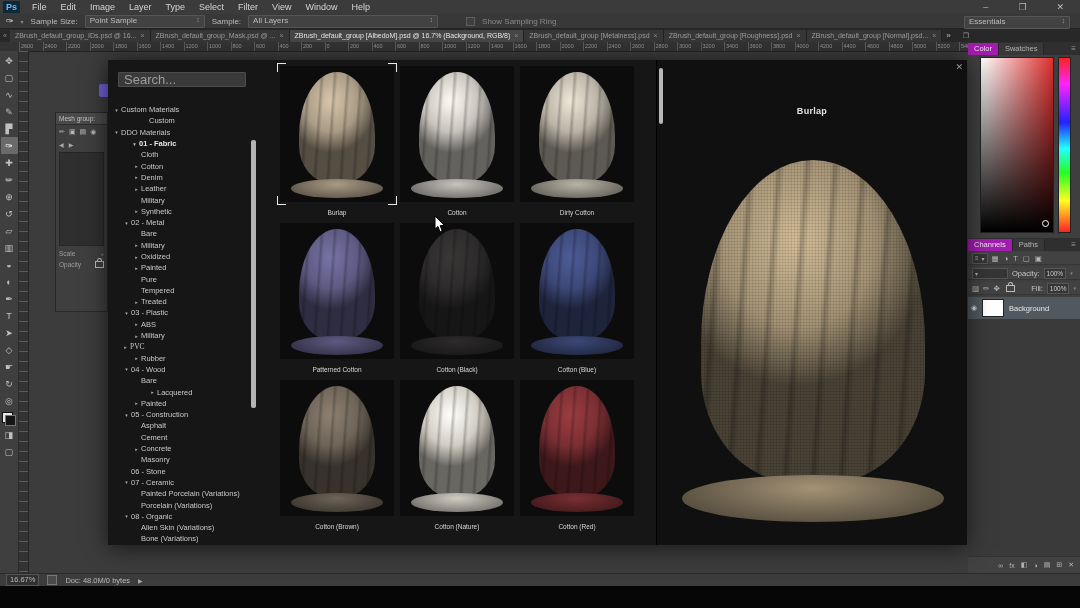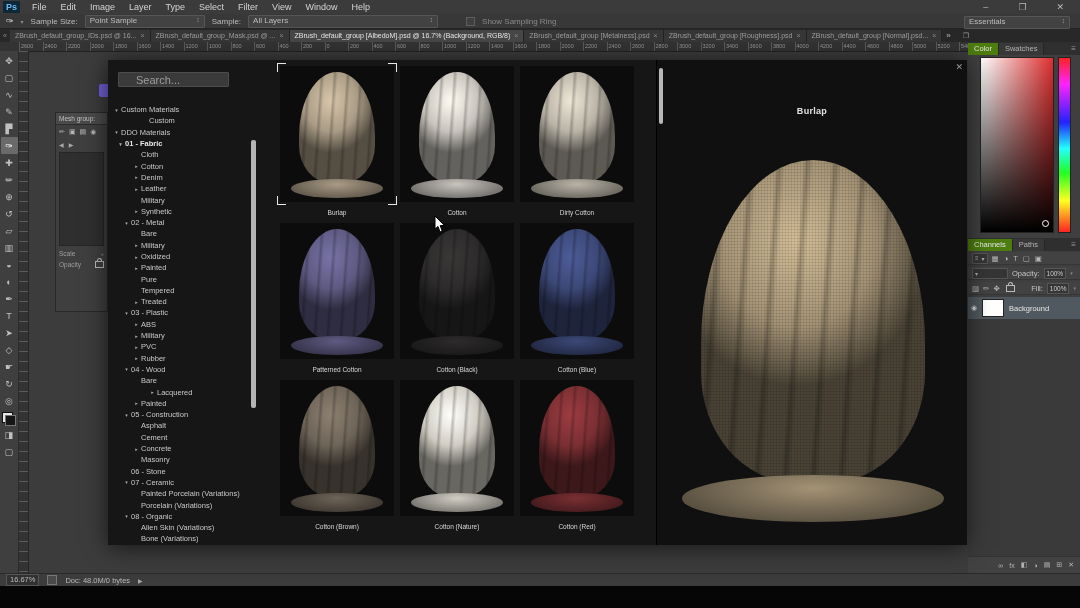--- a/index.html
+++ b/index.html
@@ -49,21 +49,21 @@
   .ddo-head{background:#4a4a4a;padding:2px 3px;border-bottom:1px solid #2d2d2d;white-space:nowrap;overflow:hidden;}
   .ddo-icons{display:flex;gap:4px;padding:3px 3px;color:#b5b5b5;font-size:7px;}
   .ddo-nav{display:flex;gap:5px;padding:2px 3px;color:#a8a8a8;font-size:6px;}
   .ddo-view{margin:2px 3px;height:92px;background:#2f2f2f;border:1px solid #262626;}
   .ddo-row{display:flex;justify-content:space-between;align-items:center;padding:2px 3px;color:#9e9e9e;}
   .lock-icon{width:7px;height:5px;border:1px solid #bbb;position:relative;display:inline-block;margin-left:14px;}
   .lock-icon:before{content:'';position:absolute;top:-4px;left:1px;width:3px;height:3px;border:1px solid #bbb;border-bottom:none;border-radius:3px 3px 0 0;}
 
   
   .dialog{position:absolute;left:108px;top:60px;width:858px;height:485px;background:#161616;box-shadow:0 2px 22px rgba(0,0,0,.65);z-index:5;}
-  .search-input{position:absolute;left:10px;top:12px;width:111px;height:15px;background:#3a3a3a;border:1px solid #4c4c4c;color:#cfcfcf;font-size:11px;padding:0 17px;box-sizing:border-box;border-radius:1px;outline:none;}
+  .search-input{position:absolute;left:10px;top:12px;width:128px;height:15px;background:#3a3a3a;border:1px solid #4c4c4c;color:#cfcfcf;font-size:13px;padding:0 5px;box-sizing:border-box;border-radius:1px;outline:none;}
   .search-input::placeholder{color:#9d9d9d;}
   .tree{position:absolute;left:0;top:44px;width:142px;bottom:2px;overflow:hidden;font-size:7.5px;color:#c9c9c9;}
   .tree-row{height:11.3px;display:flex;align-items:center;white-space:nowrap;overflow:hidden;}
   .tree-row .arrow{flex:0 0 9px;text-align:center;font-size:5px;color:#aaa;}
   .tree-row.bold{font-weight:bold;color:#e8e8e8;}
   .tree-scroll{position:absolute;left:143px;top:80px;width:5px;height:268px;background:#b4b4b4;border-radius:2px;}
 
   .grid{position:absolute;left:158px;top:0;width:390px;height:485px;}
   .tile{position:absolute;width:114px;height:152px;}
   .tile .imgbox{position:absolute;left:0;top:0;right:0;height:136px;background:#0c0c0c;}
@@ -94,21 +94,21 @@
       repeating-linear-gradient(94deg, rgba(0,0,0,0) 0 18px, rgba(0,0,0,.22) 22px, rgba(0,0,0,0) 28px),
       radial-gradient(ellipse 60% 46% at 43% 25%, var(--c1), var(--c2) 58%, var(--c3) 98%);}
   .preview-drape .base{position:absolute;bottom:0;left:-3%;width:106%;height:13%;border-radius:50%;
     background:radial-gradient(ellipse at 50% 28%, var(--c2), var(--c3) 92%);}
   .create-btn{position:absolute;left:6px;right:8px;bottom:4px;height:15px;background:#242424;border:1px solid #0b0b0b;border-radius:2px;color:#dcdcdc;font-size:7.5px;letter-spacing:1px;display:flex;align-items:center;justify-content:center;}
 
   
   .rpanels{position:absolute;left:968px;right:0;top:42px;bottom:35px;background:#3f3f3f;z-index:1;font-size:7.5px;color:#c3c3c3;}
   .ptabs{position:absolute;left:0;right:0;height:13px;background:#2f2f2f;display:flex;align-items:flex-end;}
   .ptab{height:12px;line-height:12px;padding:0 6px;background:#383838;color:#b3b3b3;border-right:1px solid #262626;}
-  .ptab.active{background:#4d7c0f;color:#e4e4e4;}
+  .ptab.active{background:#a21caf;color:#e4e4e4;}
   .pmenu{margin-left:auto;color:#9a9a9a;padding-right:4px;font-size:8px;line-height:12px;}
   .sat-square{position:absolute;left:12px;top:15px;width:72px;height:174px;border:1px solid #222;
     background:linear-gradient(to bottom, rgba(0,0,0,0) 0%, #000 100%), linear-gradient(to right, #fff 0%, #dd2f2f 100%);}
   .sat-marker{position:absolute;left:74px;top:178px;width:5px;height:5px;border:1px solid #fff;border-radius:50%;}
   .hue-strip{position:absolute;left:90px;top:15px;width:11px;height:174px;border:1px solid #222;
     background:linear-gradient(180deg,#ff2222 0%,#ff22ff 15%,#2222ff 37%,#22ffff 52%,#22ff22 66%,#ffff22 82%,#ff2222 100%);}
   .ch-tabs{top:196px;}
   .prow{position:absolute;left:0;right:0;height:13px;display:flex;align-items:center;gap:4px;padding:0 4px;box-sizing:border-box;background:#424242;border-bottom:1px solid #363636;}
   .prow .mini-select{background:#353535;border:1px solid #565656;height:9px;display:flex;align-items:center;padding:0 2px;gap:3px;color:#aaa;font-size:6px;border-radius:1px;}
   .prow .picon{color:#b5b5b5;font-size:7.5px;}
@@ -330,21 +330,21 @@
           <span>Custom Materials</span>
         </div>
         <div class="tree-row" style="padding-left: 32px;">
           <span class="arrow"></span>
           <span>Custom</span>
         </div>
         <div class="tree-row" style="padding-left: 4px;">
           <span class="arrow">▾</span>
           <span>DDO Materials</span>
         </div>
-        <div class="tree-row bold" style="padding-left: 8px;">
+        <div class="tree-row bold" style="padding-left: 22px;">
           <span class="arrow">▾</span>
           <span>01 - Fabric</span>
         </div>
         <div class="tree-row" style="padding-left: 24px;">
           <span class="arrow"></span>
           <span>Cloth</span>
         </div>
         <div class="tree-row" style="padding-left: 24px;">
           <span class="arrow">▸</span>
           <span>Cotton</span>
@@ -402,21 +402,21 @@
           <span>03 - Plastic</span>
         </div>
         <div class="tree-row" style="padding-left: 24px;">
           <span class="arrow">▸</span>
           <span>ABS</span>
         </div>
         <div class="tree-row" style="padding-left: 24px;">
           <span class="arrow">▸</span>
           <span>Military</span>
         </div>
-        <div class="tree-row" style="padding-left: 24px;">
+        <div class="tree-row" style="padding-left: 13px; font-family: Liberation Serif, serif;">
           <span class="arrow">▸</span>
           <span>PVC</span>
         </div>
         <div class="tree-row" style="padding-left: 24px;">
           <span class="arrow">▸</span>
           <span>Rubber</span>
         </div>
         <div class="tree-row" style="padding-left: 14px;">
           <span class="arrow">▾</span>
           <span>04 - Wood</span>

